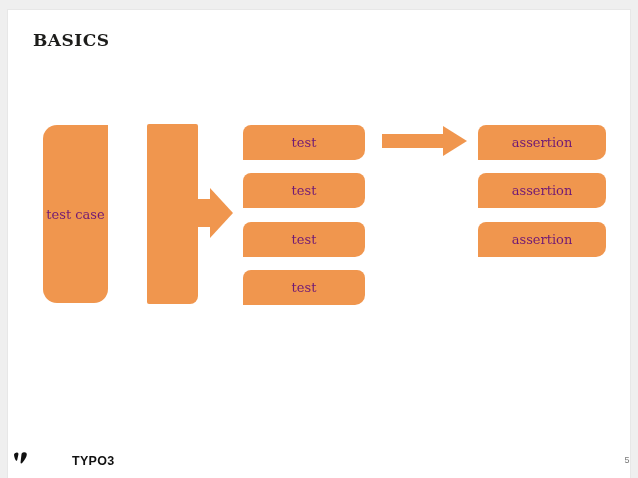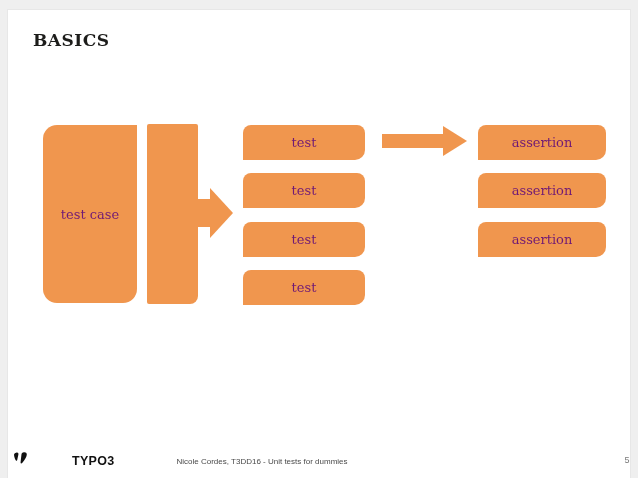--- a/index.html
+++ b/index.html
@@ -25,21 +25,21 @@
     font-family:"DejaVu Serif", serif;
     font-weight:600;font-size:15px;
     color:var(--subtitle-orange);
   }
   .shape{position:absolute;background:var(--accent-orange);}
   .box-label{
     display:flex;align-items:center;justify-content:center;
     font-family:"DejaVu Serif", serif;
     font-size:13px;color:#701a75;
   }
-  .testcase{left:35px;top:115px;width:94px;height:178px;border-radius:14px 0 14px 14px;}
+  .testcase{left:35px;top:115px;width:65px;height:178px;border-radius:14px 0 14px 14px;}
   .vbar{left:139px;top:114px;width:51px;height:180px;border-radius:2px 2px 8px 2px;}
   .smallbox{width:122px;height:35px;border-radius:8px 8px 10px 0;}
   .test-col{left:235px;}
   .assert-col{left:470px;width:128px;}
   .row-0{top:115px;} .row-1{top:163px;} .row-2{top:212px;} .row-3{top:260px;}
   .arrow-stem{position:absolute;background:var(--accent-orange);}
   .arrow-head{position:absolute;width:0;height:0;}
   .stem1{left:190px;top:189px;width:12px;height:28px;}
   .head1{left:202px;top:178px;
     border-top:25px solid transparent;border-bottom:25px solid transparent;
@@ -108,18 +108,17 @@
   </div>
 
   <div class="footer">
     <span class="typo3-mark">
       <svg width="15" height="14" viewBox="0 0 20 18" aria-hidden="true">
         <path fill="#111111" d="M4.2 0.6 C6.2 -0.2 7.6 1.0 7.2 3.0 L5.6 10.2 C5.3 11.7 4.1 11.8 3.4 10.4 C2.3 8.0 1.4 5.2 1.4 3.3 C1.4 1.9 2.6 1.2 4.2 0.6 Z"></path>
         <path fill="#111111" d="M13.4 0.3 C16.2 -0.7 18.4 0.6 18.4 2.9 C18.4 5.7 15.9 10.0 12.5 14.0 C11.2 15.6 9.9 15.2 10.1 13.2 L11.2 3.5 C11.4 1.8 12.0 0.8 13.4 0.3 Z"></path>
       </svg>
     </span>
     <span class="typo3-text">TYPO3</span>
-    <span class="credit">Nicole Cordes, T3DD16 - Unit tests for dummies</span>
   </div>
 
   <div class="page-number">5</div>
 
 </div>
 
 </body></html>

